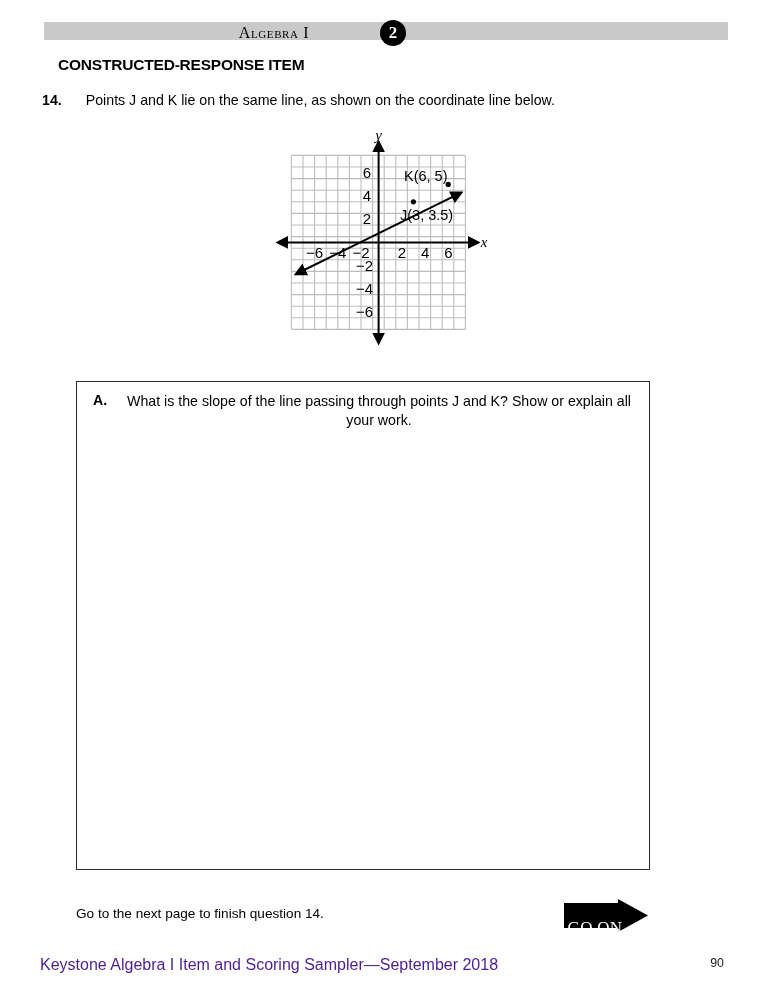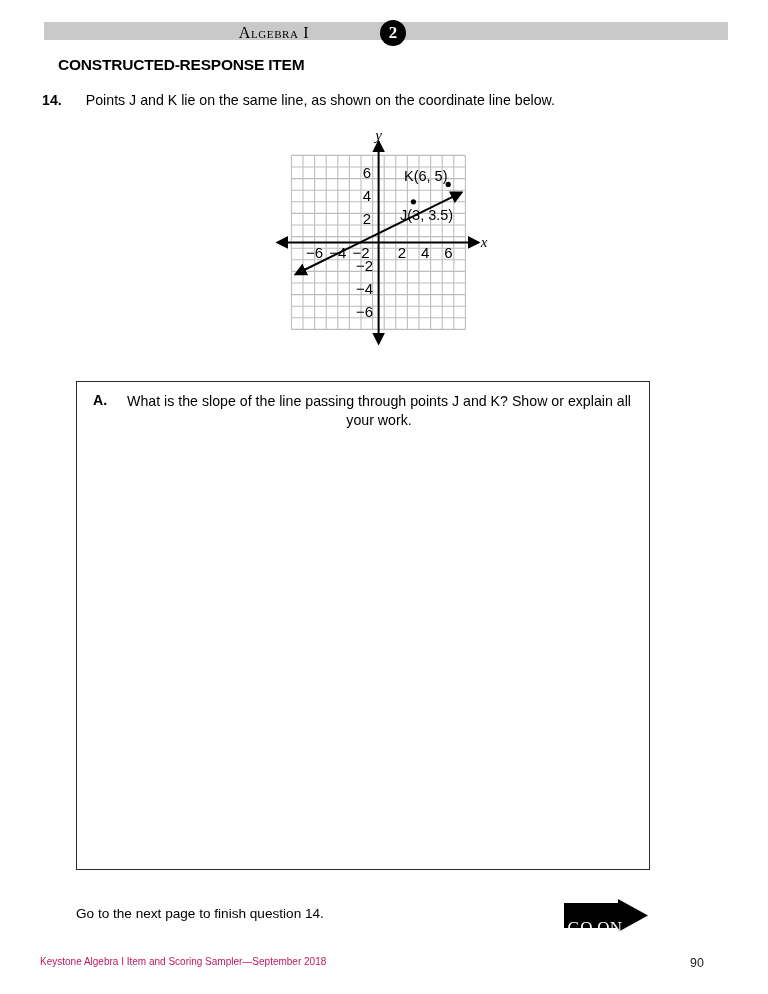--- a/index.html
+++ b/index.html
@@ -153,29 +153,29 @@
     letter-spacing: 0.3px;
     pointer-events: none;
     margin-top: 13px;
   }
 
   
   #footer-source {
     position: absolute;
     left: 40px;
     top: 956px;
-    font-size: 10px;
-    color: #be185d;
+    font-size: 16px;
+    color: #4c1d95;
   }
   #footer-page {
     position: absolute;
     left: 690px;
     top: 956px;
     width: 34px;
-    text-align: left;
+    text-align: right;
     font-size: 12.4px;
     color: #1a1a1a;
   }
 
   .axis-tick-label {
     font-family: "Liberation Sans", sans-serif;
     font-size: 15px;
     fill: #000000;
   }
   .axis-name-label {

